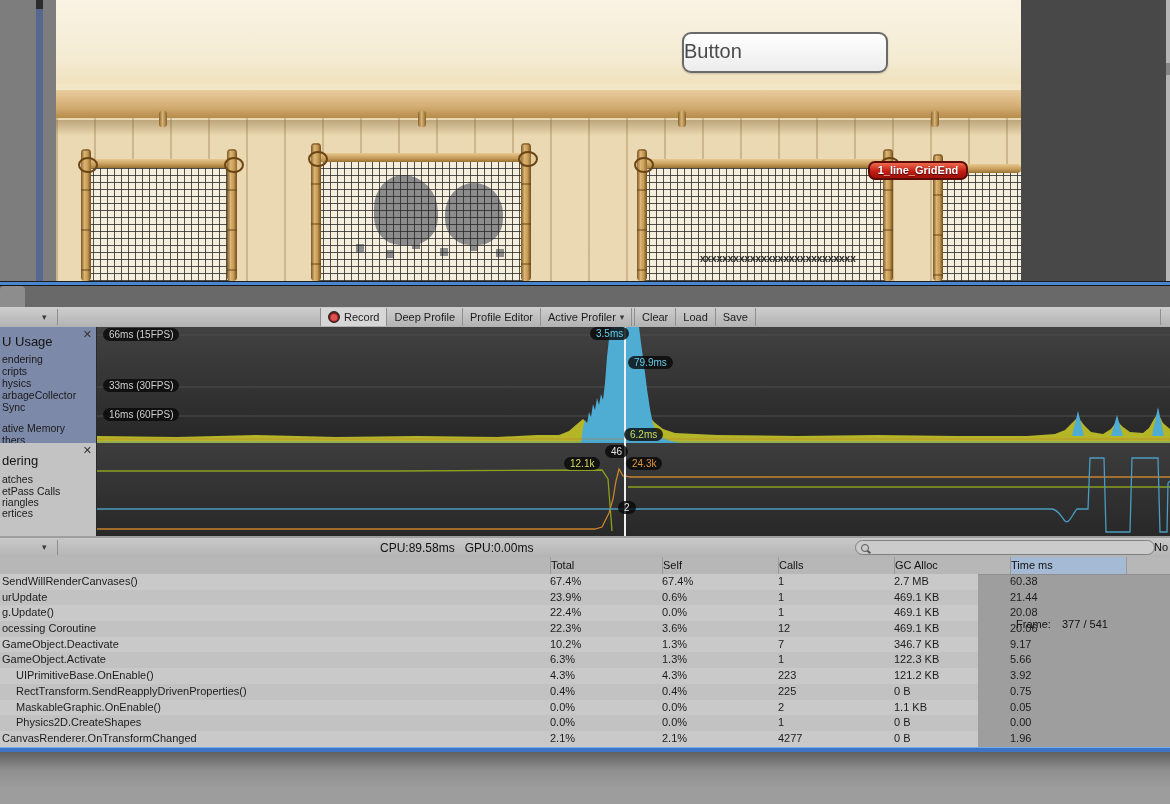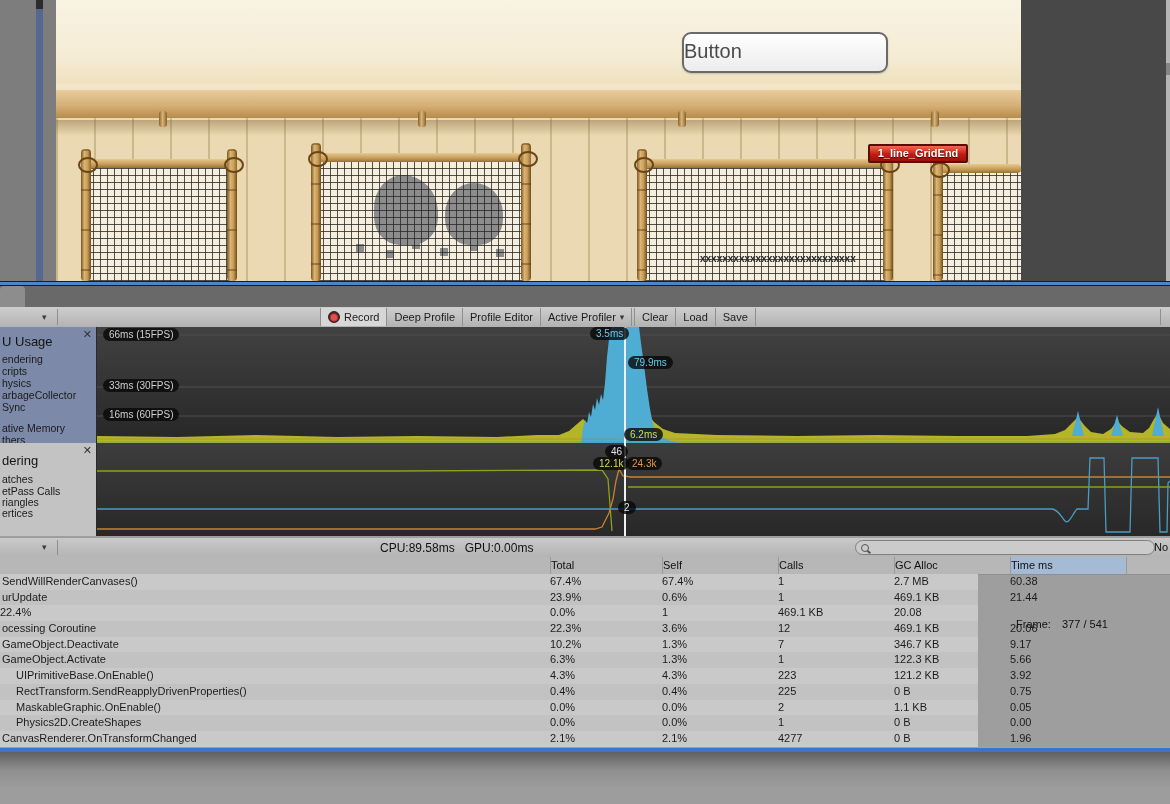--- a/index.html
+++ b/index.html
@@ -40,23 +40,23 @@
        background:repeating-linear-gradient(180deg,rgba(90,60,20,.45) 0 2px,rgba(0,0,0,0) 2px 40px),
                   linear-gradient(90deg,#7c571f,#d9b579 35%,#c79a52 65%,#6e4c1a)}
   .knot{position:absolute;width:16px;height:12px;border:2px solid #6b4516;border-radius:50%;
        background:rgba(220,180,110,.3)}
   .blob{position:absolute;background:#8c8c8c}
   .sq{position:absolute;width:8px;height:8px;background:#8c8c8c}
   #xrow{position:absolute;left:58px;top:86px;font-weight:bold;font-size:10px;color:#2a2a2a;letter-spacing:0}
   #game-button{position:absolute;left:626px;top:32px;width:202px;height:37px;border:2px solid #6a6a6a;
        border-radius:9px;background:linear-gradient(180deg,#ffffff,#ececec);color:#4a4a4a;
        font-size:20px;line-height:35px;text-align:left;box-shadow:0 1px 2px rgba(0,0,0,.18)}
-  #gridend-tag{position:absolute;left:812px;top:144px;width:96px;height:15px;
+  #gridend-tag{position:absolute;left:812px;top:161px;width:96px;height:15px;
        background:linear-gradient(180deg,#ef6a4e,#c21d12 55%,#a01008);border:2px solid #5c0c06;
-       border-radius:2px;color:#fff;font-weight:bold;font-size:11px;line-height:14px;text-align:center;
+       border-radius:7px;color:#fff;font-weight:bold;font-size:11px;line-height:14px;text-align:center;
        text-shadow:0 1px 1px #400}
 
   
   #tabbar{left:0;top:285px;width:1170px;height:22px;background:#696969;border-top:1px solid #161616}
   #tab{left:0;top:286px;width:25px;height:21px;background:#8d8d8d;border-radius:4px 4px 0 0}
   #toolbar{left:0;top:307px;width:1170px;height:20px;
        background:linear-gradient(180deg,#cecece,#b2b2b2);border-bottom:1px solid #787878}
   .dd-arrow{font-size:9px;color:#3a3a3a;line-height:10px}
   .vsep{position:absolute;width:1px;background:#8f8f8f}
   .btn-group{position:absolute;display:flex;border-left:1px solid #8f8f8f;height:18px}
@@ -259,21 +259,21 @@
 
 <div class="abs" id="sel-line"></div>
 
 <div class="pill gray" style="left:103px;top:328px">66ms (15FPS)</div>
 <div class="pill gray" style="left:103px;top:379px">33ms (30FPS)</div>
 <div class="pill gray" style="left:103px;top:408px">16ms (60FPS)</div>
 <div class="pill cyan" style="left:590px;top:327px">3.5ms</div>
 <div class="pill cyan" style="left:628px;top:356px">79.9ms</div>
 <div class="pill yellow" style="left:624px;top:428px">6.2ms</div>
 <div class="pill white" style="left:605px;top:445px">46</div>
-<div class="pill yellow" style="left:593px;top:457px">12.1k</div>
+<div class="pill yellow" style="left:564px;top:457px">12.1k</div>
 <div class="pill orange" style="left:626px;top:457px">24.3k</div>
 <div class="pill white" style="left:618px;top:501px">2</div>
 
 <div class="abs" id="stats">
   <span class="dd-arrow" style="position:absolute;left:42px;top:4px">▾</span>
   <div class="vsep" style="left:57px;top:2px;height:15px"></div>
   <span id="stats-text">
     <span>CPU:89.58ms</span>&nbsp;&nbsp;
     <span>GPU:0.00ms</span>
   </span>
@@ -307,20 +307,21 @@
   <div class="trow tgrid">
     <div class="c name">urUpdate</div>
     <div class="c num">23.9%</div>
     <div class="c num">0.6%</div>
     <div class="c num">1</div>
     <div class="c num">469.1 KB</div>
     <div class="c num">21.44</div>
       <div class="c"></div>
   </div>
   <div class="trow tgrid">
+    <div class="c name">g.Update()</div>
     <div class="c num">22.4%</div>
     <div class="c num">0.0%</div>
     <div class="c num">1</div>
     <div class="c num">469.1 KB</div>
     <div class="c num">20.08</div>
       <div class="c"></div>
   </div>
   <div class="trow tgrid">
     <div class="c name">ocessing Coroutine</div>
     <div class="c num">22.3%</div>

